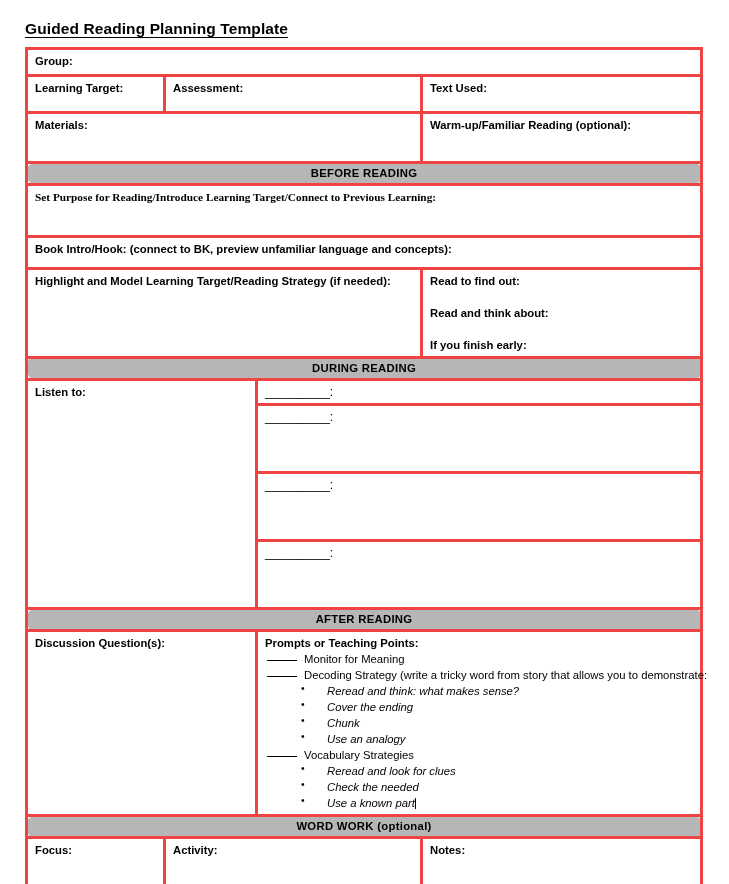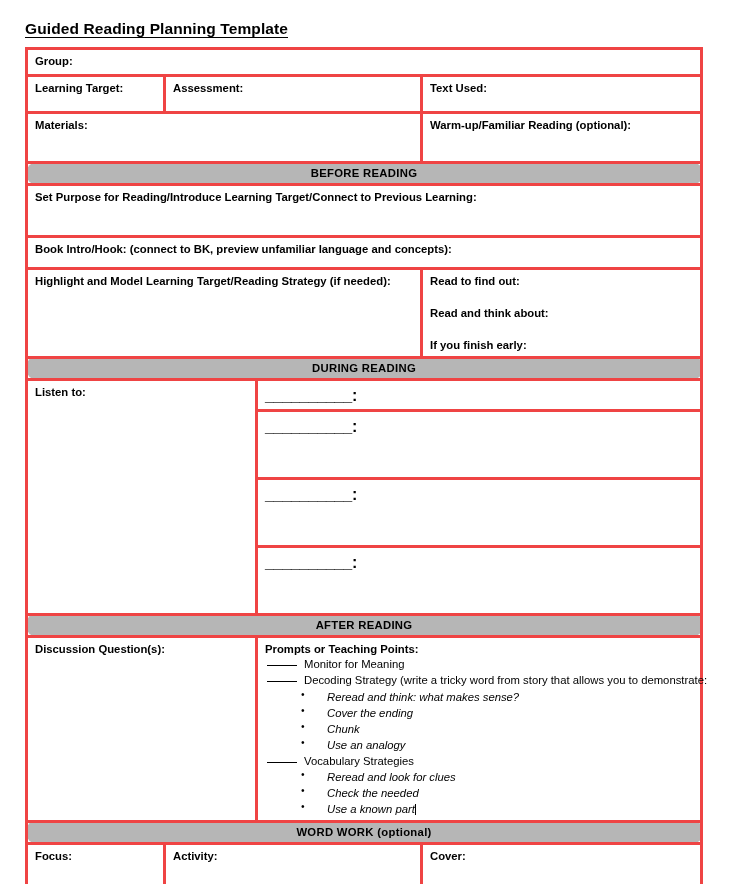--- a/index.html
+++ b/index.html
@@ -68,22 +68,22 @@
     background-size: 2px 2px, 2px 2px;
     background-position: 0 0, 1px 1px;
     border-radius: 8px;
   }
   td.section-bar .bar-label {
     display: inline-block;
     background: transparent;
   }
 
   .blank-line {
-    font-weight: bold;
-    font-size: 16px;
+    font-weight: normal;
+    font-size: 12px;
     letter-spacing: -0.2px;
   }
 
   .stacked-line { margin-bottom: 17px; }
   .stacked-line:last-child { margin-bottom: 0; }
 
   
   .prompt-list {
     margin: 0;
     padding: 0;
@@ -181,21 +181,21 @@
         </td>
       </tr>
 
       <tr>
         <td colspan="5" class="section-bar">
           <span class="bar-label">BEFORE READING</span>
         </td>
       </tr>
 
       <tr>
-        <td colspan="5" style="height:42px;">
+        <td colspan="5" style="height:42px;font-family:Liberation Serif, serif;">
           <span class="cell-label">Set Purpose for Reading/Introduce Learning Target/Connect to Previous Learning:</span>
         </td>
       </tr>
 
       <tr>
         <td colspan="5" style="height:22px;">
           <span class="cell-label">Book Intro/Hook: (connect to BK, preview unfamiliar language and concepts):</span>
         </td>
       </tr>
 
@@ -289,19 +289,19 @@
       </tr>
 
       <tr>
         <td style="height:100px;">
           <span class="cell-label">Focus:</span>
         </td>
         <td colspan="3">
           <span class="cell-label">Activity:</span>
         </td>
         <td>
-          <span class="cell-label">Cover:</span>
+          <span class="cell-label">Notes:</span>
         </td>
       </tr>
 
     </tbody>
   </table>
 </div>
 
 </body></html>

